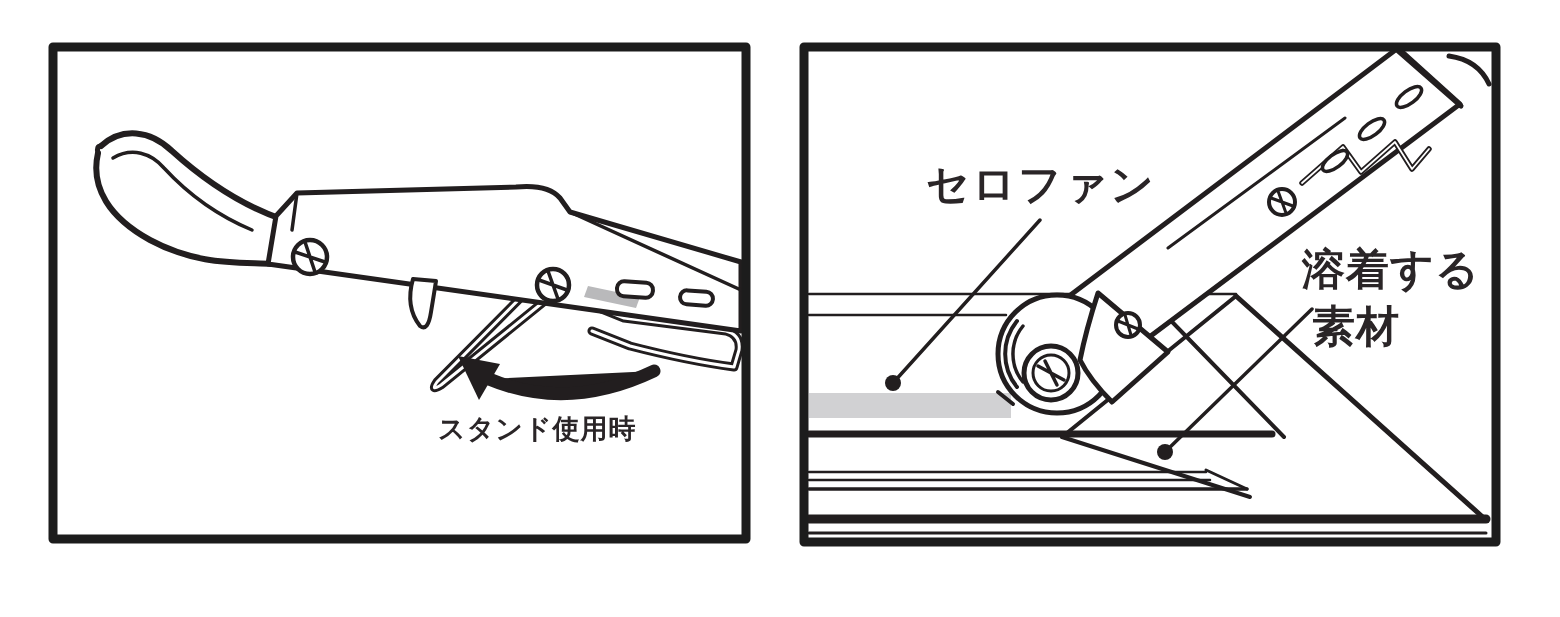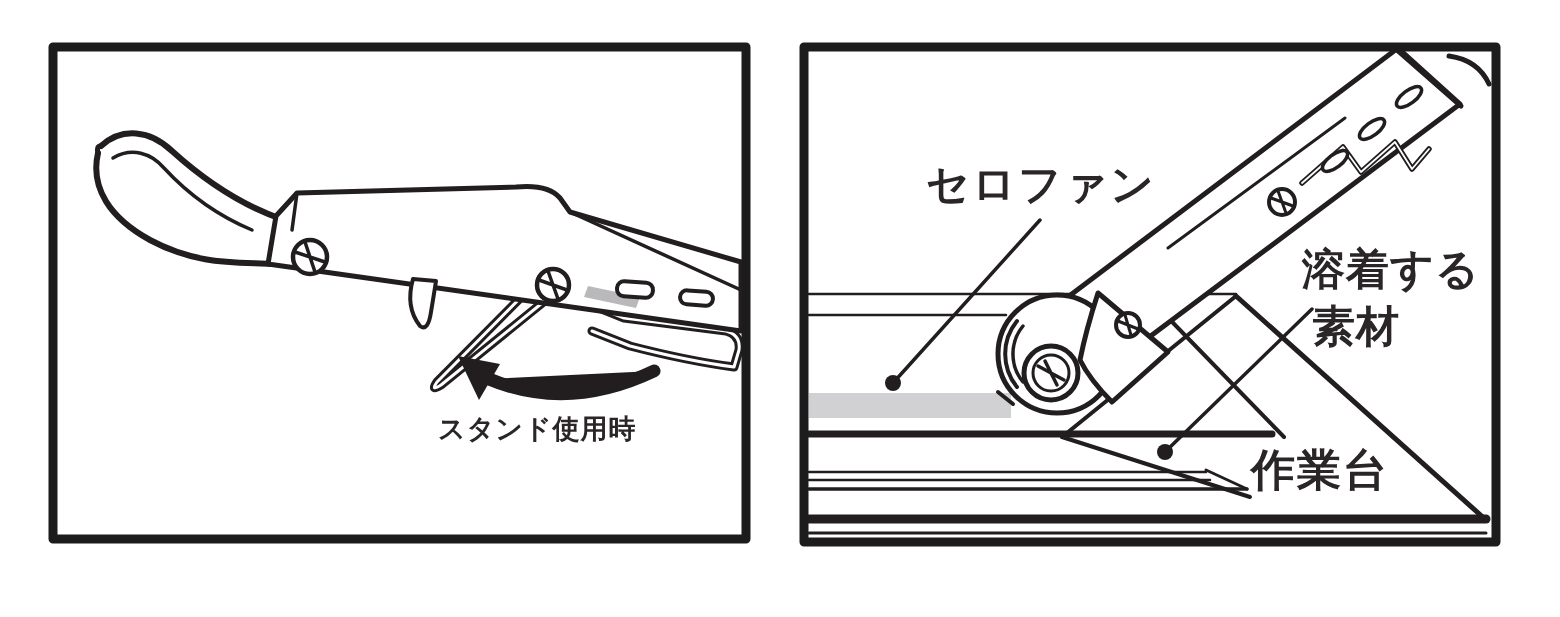--- a/index.html
+++ b/index.html
@@ -157,14 +157,13 @@
   </svg>
 
   <div class="jp-label" id="lbl-stand">スタンド使用時</div>
 
   <div class="jp-label" id="lbl-cello">セロファン</div>
 
   <div class="jp-label" id="lbl-weld1">溶着する</div>
 
   <div class="jp-label" id="lbl-weld2">素材</div>
 
-  <div class="jp-label" id="lbl-table">作業台</div>
 </div>
 
 </body></html>

